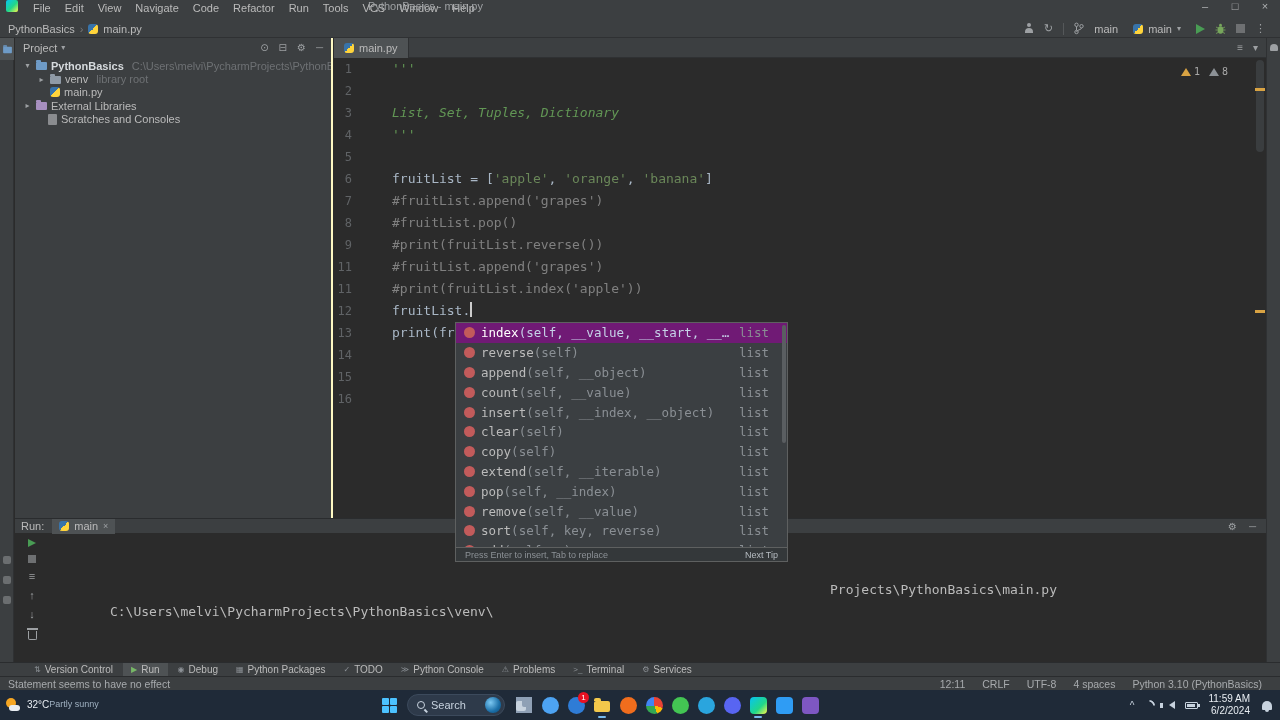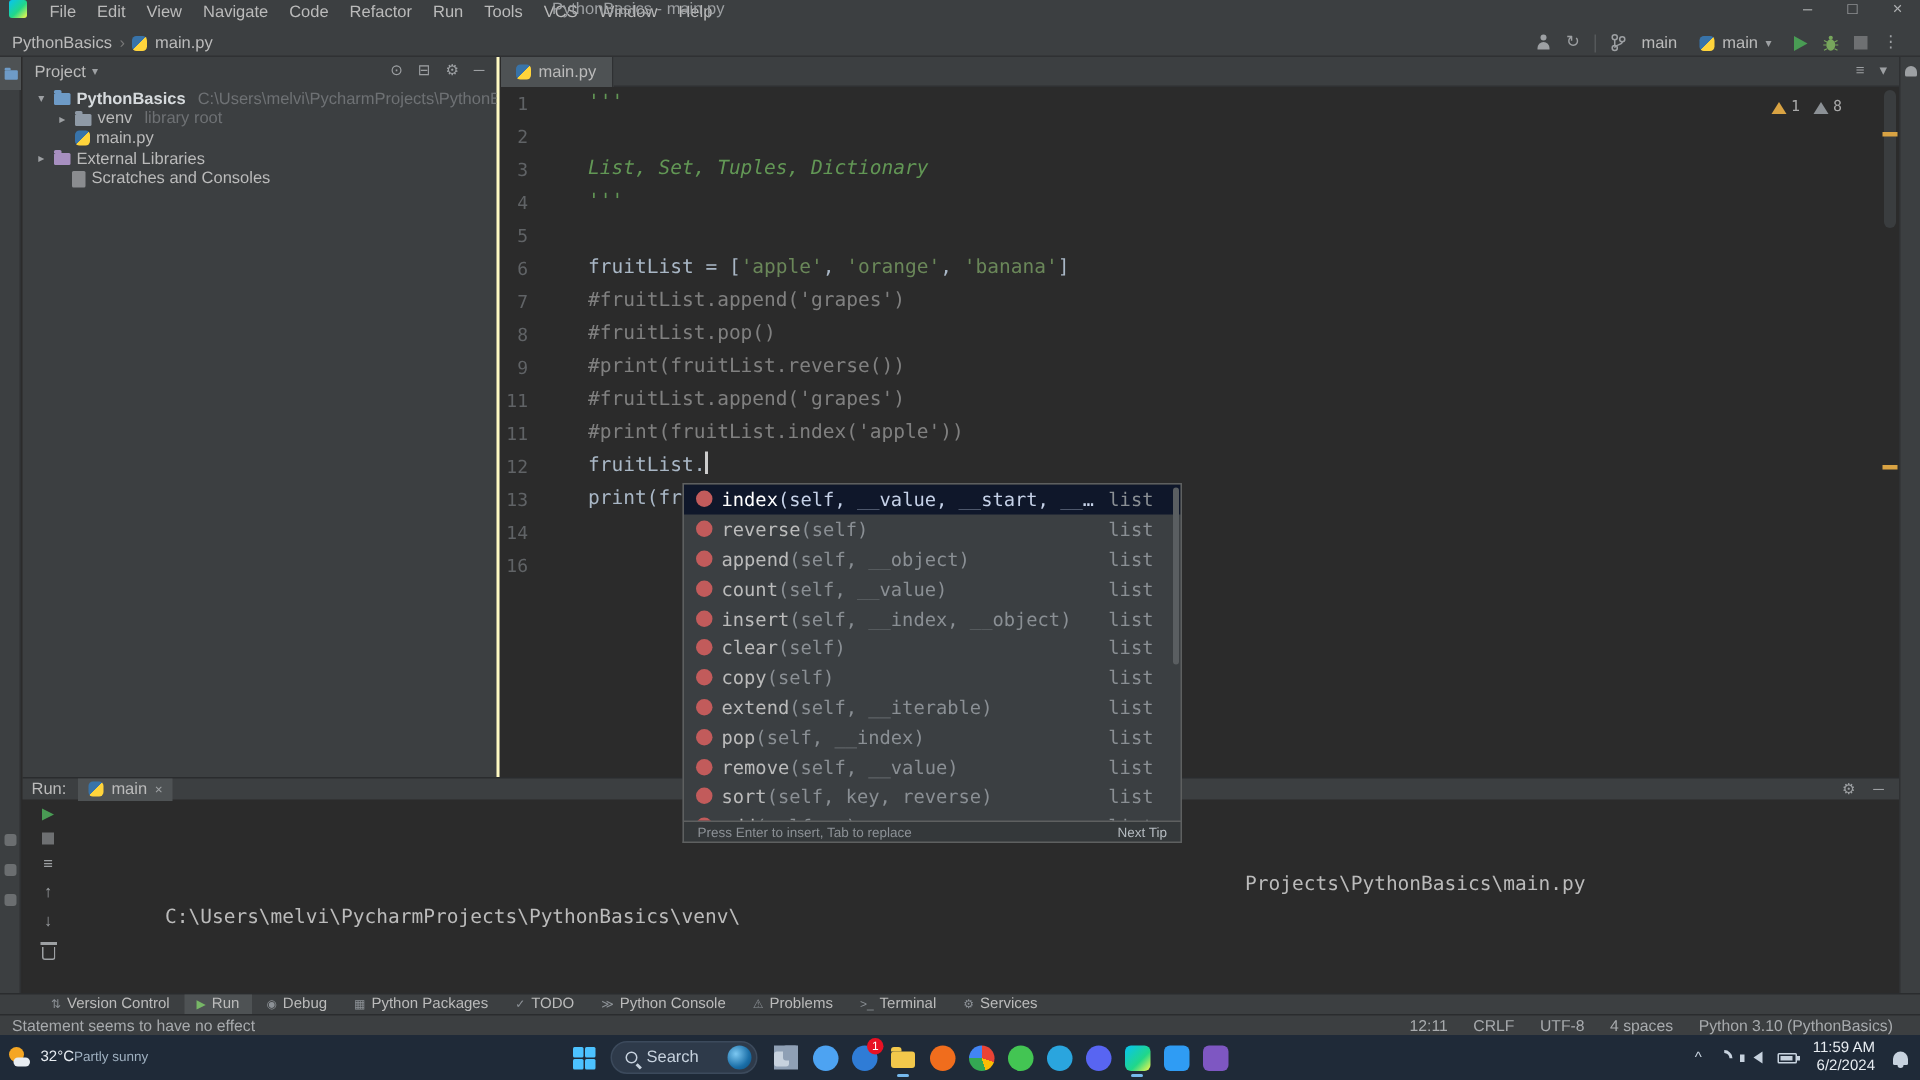--- a/index.html
+++ b/index.html
@@ -71,21 +71,21 @@
   #inspections{position:absolute;right:38px;top:3px;display:flex;gap:9px;align-items:center;font-size:10px;color:#A9A9A9}
   .insp{display:flex;align-items:center}
   .tri{width:0;height:0;border-left:5px solid transparent;border-right:5px solid transparent;border-bottom:8px solid #D9A343;display:inline-block;margin-right:3px}
   .tri.gray{border-bottom-color:#8C9196}
   #ed-scroll{position:absolute;right:2px;top:2px;width:8px;height:92px;background:#45494C;border-radius:4px;opacity:.6}
   .stripe-mark{position:absolute;right:1px;width:10px;height:3px;background:#D9A343}
 
   
   #popup{position:absolute;left:455px;top:322px;width:333px;height:226px;background:#3B3F42;border:1px solid #5E6060;z-index:60;overflow:hidden;font-family:"DejaVu Sans Mono",monospace;font-size:12.5px}
   .pop-row{height:19.8px;display:flex;align-items:center;padding:0 8px;gap:6px;color:#BBBBBB}
-  .pop-row.sel{background:#0f172a;color:#FFFFFF}
+  .pop-row.sel{background:#701a75;color:#FFFFFF}
   .m-ico{width:11px;height:11px;border-radius:50%;background:#C25B5B;flex:none}
   .pop-text{display:flex;white-space:pre;overflow:hidden}
   .pop-params{color:#8A8F94}
   .pop-row.sel .pop-params{color:#C6D2E8}
   .pop-ret{margin-left:auto;color:#8A8F94;padding-right:10px;flex:none}
   .pop-scroll{position:absolute;right:1px;top:2px;width:4px;height:118px;background:#5A5E61;border-radius:2px}
   #pop-hint{position:absolute;left:455px;top:548px;width:333px;height:14px;background:#34383A;border:1px solid #5E6060;border-top:none;z-index:60;display:flex;align-items:center;justify-content:space-between;padding:0 9px;font-size:9px;color:#8C9196}
   #pop-hint .nt{color:#B6BCC1}
 
   
@@ -291,20 +291,21 @@
       <div class="code-line"><span class="gutter">5</span><span class="code"></span></div>
       <div class="code-line"><span class="gutter">6</span><span class="code"><span class="seg-plain">fruitList = [</span><span class="seg-str">'apple'</span><span class="seg-plain">, </span><span class="seg-str">'orange'</span><span class="seg-plain">, </span><span class="seg-str">'banana'</span><span class="seg-plain">]</span></span></div>
       <div class="code-line"><span class="gutter">7</span><span class="code"><span class="seg-com">#fruitList.append('grapes')</span></span></div>
       <div class="code-line"><span class="gutter">8</span><span class="code"><span class="seg-com">#fruitList.pop()</span></span></div>
       <div class="code-line"><span class="gutter">9</span><span class="code"><span class="seg-com">#print(fruitList.reverse())</span></span></div>
       <div class="code-line"><span class="gutter">11</span><span class="code"><span class="seg-com">#fruitList.append('grapes')</span></span></div>
       <div class="code-line"><span class="gutter">11</span><span class="code"><span class="seg-com">#print(fruitList.index('apple'))</span></span></div>
       <div class="code-line"><span class="gutter">12</span><span class="code"><span class="seg-plain">fruitList.</span><span class="caret"></span></span></div>
       <div class="code-line"><span class="gutter">13</span><span class="code"><span class="seg-plain">print(fr</span></span></div>
       <div class="code-line"><span class="gutter">14</span><span class="code"></span></div>
+      <div class="code-line"><span class="gutter">15</span><span class="code"></span></div>
       <div class="code-line"><span class="gutter">16</span><span class="code"></span></div>
     </div>
   <div id="inspections">
       <span class="insp">
         <i class="tri"></i>
         <span>1</span>
       </span>
       <span class="insp">
         <i class="tri gray"></i>
         <span>8</span>

